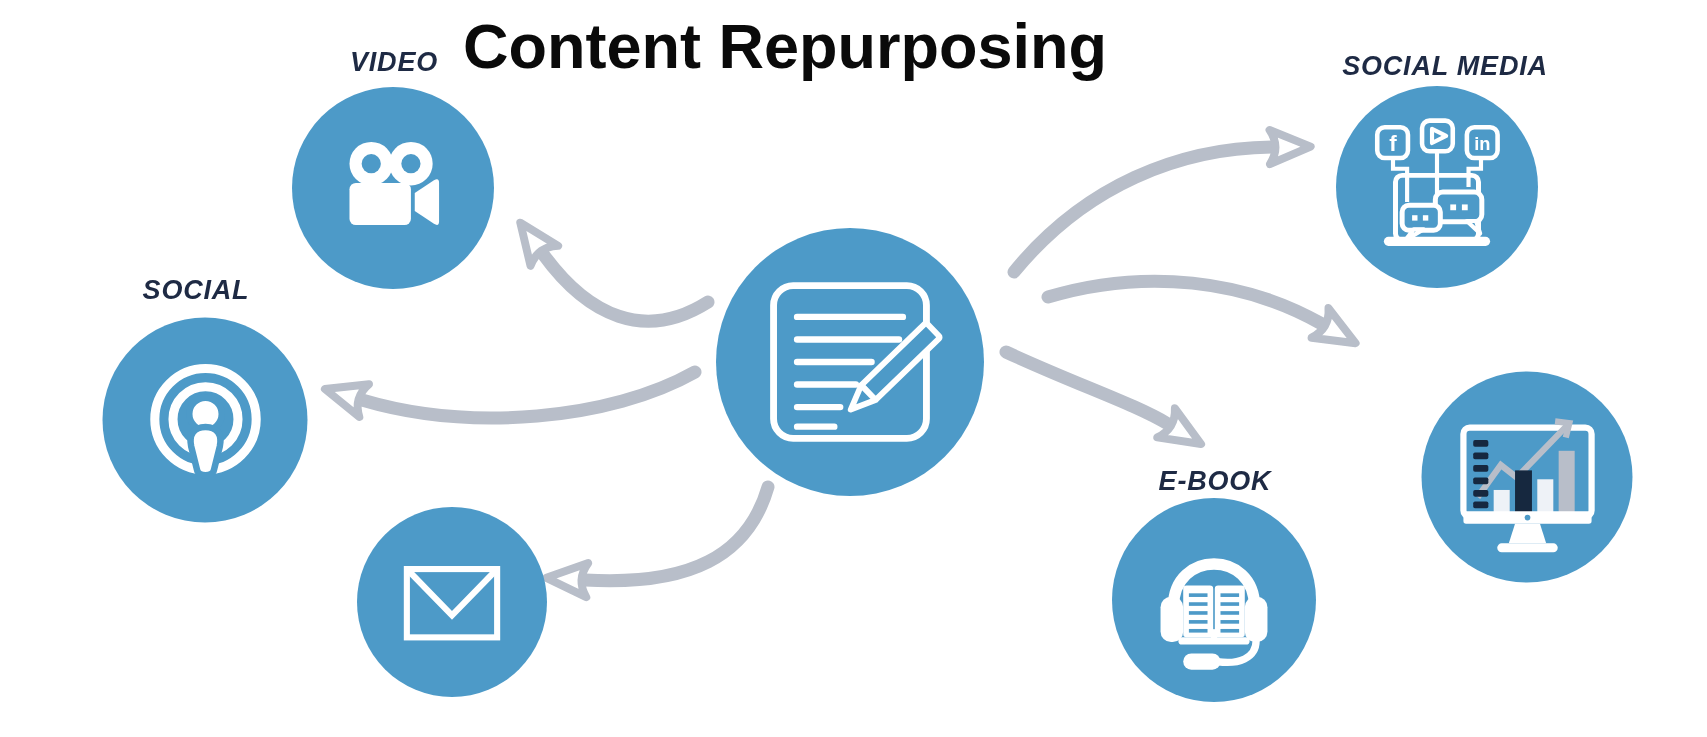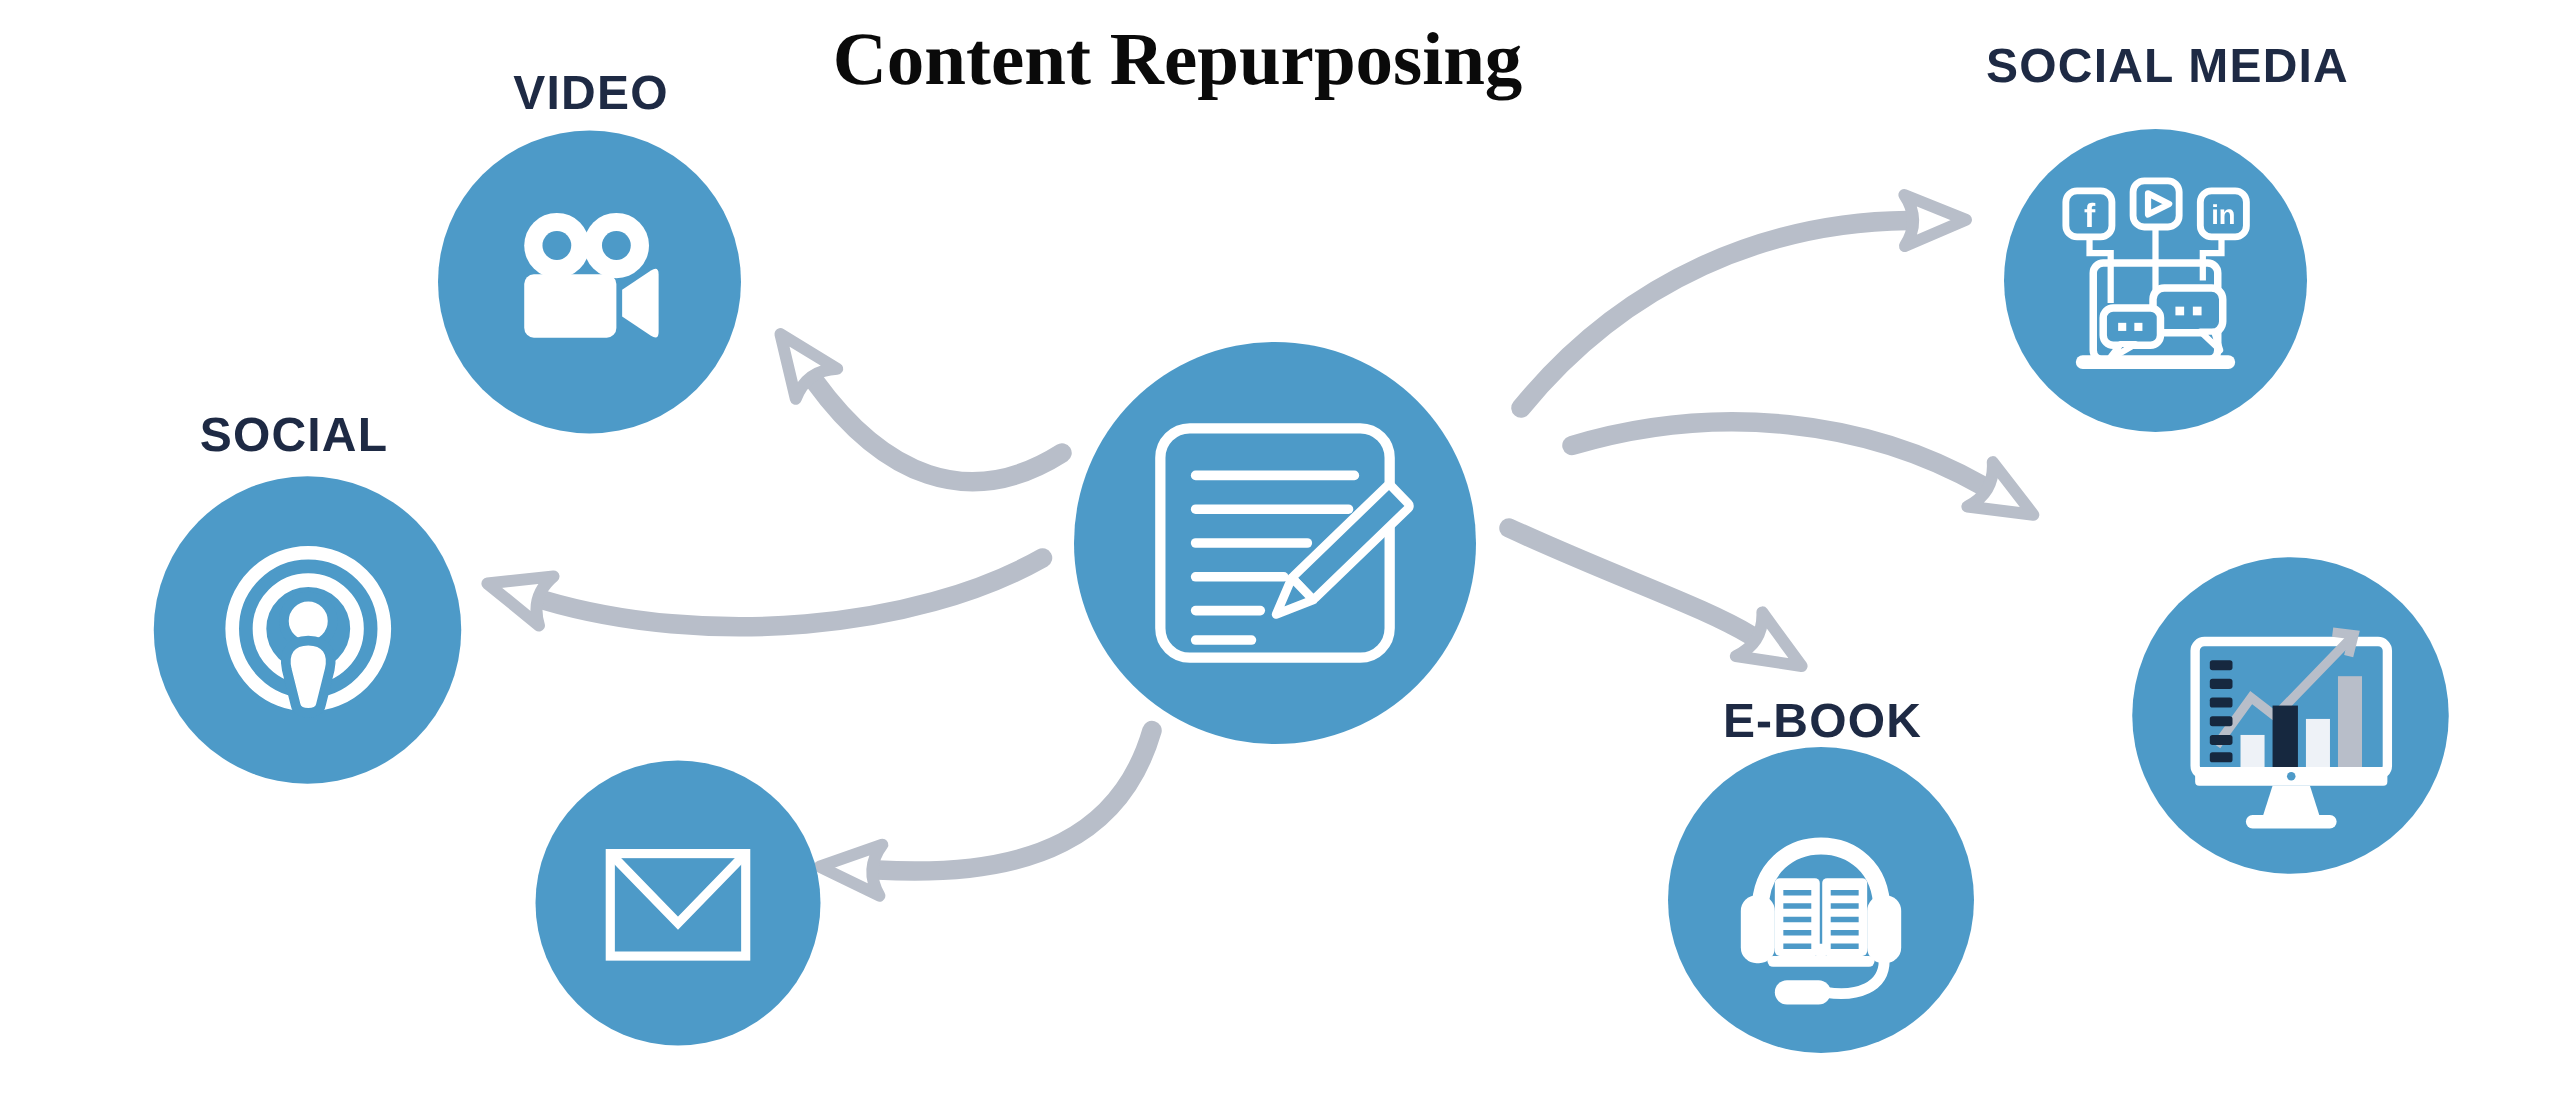--- a/index.html
+++ b/index.html
@@ -3,26 +3,26 @@
 <meta charset="utf-8">
 <style>
   html,body{margin:0;padding:0;background:#ffffff;}
   .canvas{
     position:relative;width:1707px;height:737px;background:#ffffff;overflow:hidden;
     font-family:"Liberation Sans",sans-serif;
     --blue:#4d9ac8;--gray:#b8bec9;--navy:#16283f;--label:#1e2a44;--title:#0a0a0a;--light:#eef2f7;
   }
   .title{
     position:absolute;left:785px;top:12px;transform:translateX(-50%);
-    font-family:Liberation Serif, serif;font-weight:800;font-size:50px;line-height:1.1;
+    font-family:Liberation Sans, sans-serif;font-weight:800;font-size:63px;line-height:1.1;
     letter-spacing:0px;color:var(--title);white-space:nowrap;
   }
   .node-label{
     position:absolute;transform:translate(-50%,-50%);
-    font-weight:700;font-size:32px;letter-spacing:.8px;color:var(--label);white-space:nowrap;
+    font-weight:700;font-size:27px;letter-spacing:.8px;color:var(--label);white-space:nowrap;font-style:italic;
   }
   .node-circle{
     position:absolute;transform:translate(-50%,-50%);border-radius:50%;background:var(--blue);
     display:flex;align-items:center;justify-content:center;
   }
   .arrow-layer{position:absolute;left:0;top:0;width:1707px;height:737px;}
   .arrow{stroke:var(--gray);stroke-width:13;fill:none;stroke-linecap:round;}
   svg text{font-family:"Liberation Sans",sans-serif;}
 </style>
 </head>
@@ -41,21 +41,21 @@
     <path class="arrow" marker-end="url(#head)" d="M 708 302 C 645 342, 588 316, 543 254"></path>
     <path class="arrow" marker-end="url(#head)" d="M 695 372 C 610 420, 470 432, 362 400"></path>
     <path class="arrow" marker-end="url(#head)" d="M 768 487 C 748 556, 690 586, 585 580"></path>
     <path class="arrow" marker-end="url(#head)" d="M 1014 272 C 1085 185, 1180 148, 1272 147"></path>
     <path class="arrow" marker-end="url(#head)" d="M 1048 297 C 1145 268, 1245 280, 1322 324"></path>
     <path class="arrow" marker-end="url(#head)" d="M 1006 352 C 1080 386, 1135 404, 1168 424"></path>
   </svg>
 
   <div class="node-label" style="left:394px;top:62px">VIDEO</div>
   <div class="node-label" style="left:196px;top:290px">SOCIAL</div>
-  <div class="node-label" style="left:1445px;top:44px">SOCIAL MEDIA</div>
+  <div class="node-label" style="left:1445px;top:66px">SOCIAL MEDIA</div>
   <div class="node-label" style="left:1215px;top:481px">E-BOOK</div>
 
   <div class="node-circle" style="left:393px;top:188px;width:202px;height:202px">
     <svg width="128" height="128" viewBox="0 0 100 100">
       <circle cx="33" cy="31" r="17" fill="#ffffff"></circle>
       <circle cx="64" cy="31" r="17" fill="#ffffff"></circle>
       <circle cx="33" cy="31" r="7.5" fill="#4d9ac8"></circle>
       <circle cx="64" cy="31" r="7.5" fill="#4d9ac8"></circle>
       <rect x="16" y="46" width="48" height="33" rx="5" fill="#ffffff"></rect>
       <path d="M67,54 L82,44 Q86,41.5 86,46 L86,76 Q86,80.5 82,78 L67,68 Z" fill="#ffffff"></path>

